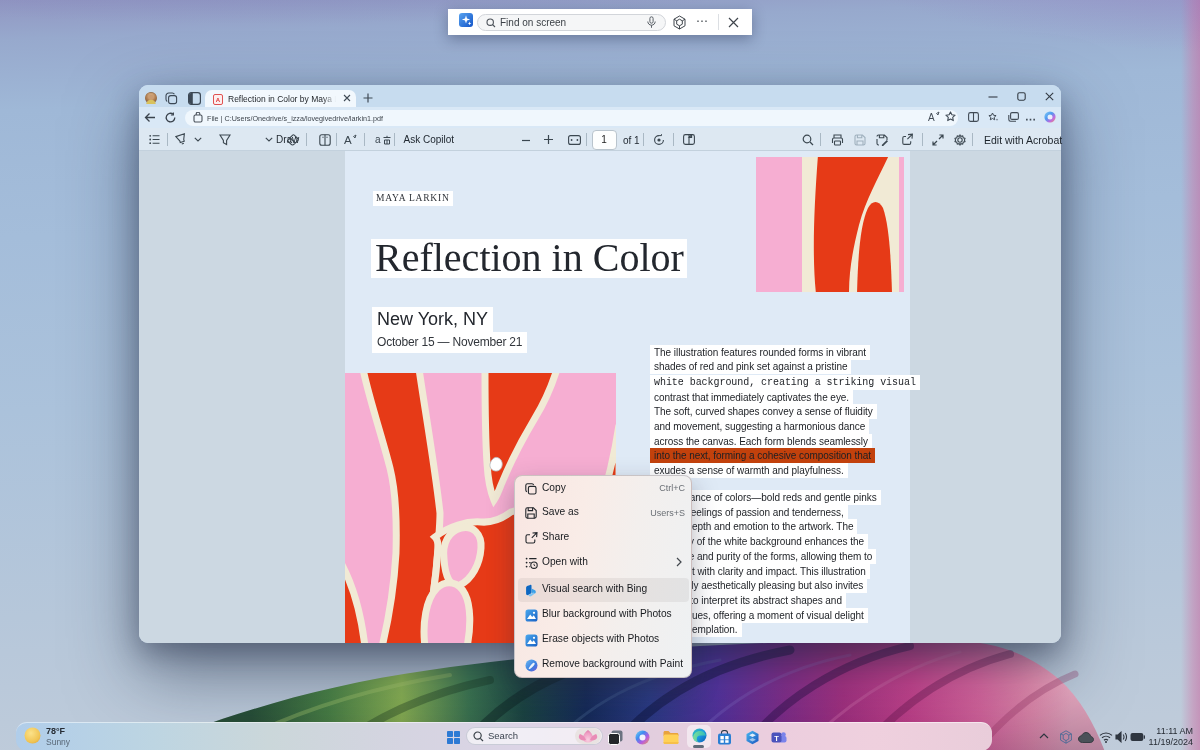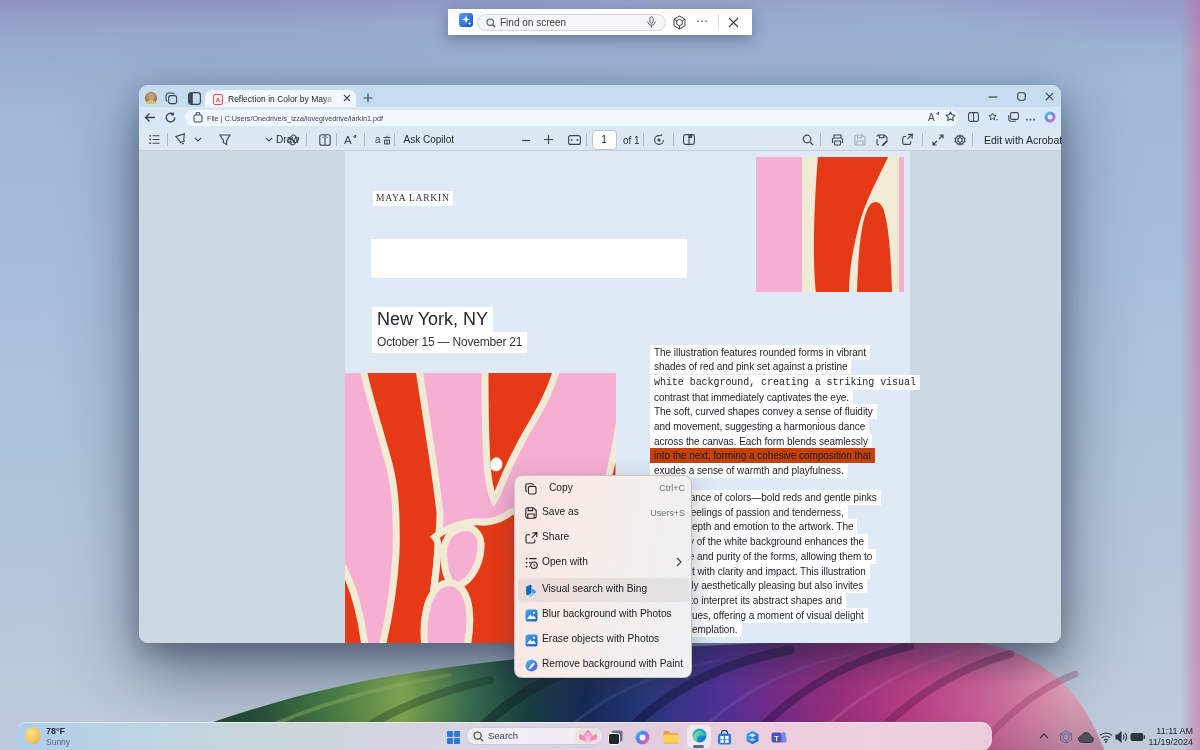--- a/index.html
+++ b/index.html
@@ -256,20 +256,21 @@
     <svg class="abs" style="left:815px;top:48.5px" width="12" height="12" viewBox="0 0 12 12" fill="none" stroke="#3b4750" stroke-width="1.1">
       <circle cx="6" cy="6" r="2.2"></circle>
       <path d="M6,1 L6.8,2.4 L8.7,2 L9.3,3.8 L11,4.4 L10.4,6 L11,7.6 L9.3,8.2 L8.7,10 L6.8,9.6 L6,11 L5.2,9.6 L3.3,10 L2.7,8.2 L1,7.6 L1.6,6 L1,4.4 L2.7,3.8 L3.3,2 L5.2,2.4 Z"></path>
     </svg>
     <div class="abs" style="left:833.2px;top:48px;width:1px;height:13px;background:#a9b8c4;"></div>
     <div class="abs" style="left:845px;top:48.5px;font-size:10.5px;color:#1d242b;white-space:nowrap;">Edit with Acrobat</div>
 
     <div class="abs" style="left:234px;top:106px;height:15px;background:#fff;font-family:'Liberation Serif',serif;font-size:9.5px;
          letter-spacing:0.8px;color:#30343a;padding:0 3px;line-height:15px;">MAYA LARKIN</div>
     <div class="abs" style="left:232px;top:154px;width:316px;height:39px;background:#fff;"></div>
+    <div class="abs" style="left:236px;top:152px;font-family:'Liberation Serif',serif;font-size:40px;line-height:41px;color:#23272e;">Reflection in Color</div>
     <div class="abs" style="left:233px;top:222px;height:25px;background:#fff;font-size:18px;color:#23272e;padding:0 5px;line-height:24px;">New York, NY</div>
     <div class="abs" style="left:233px;top:247px;height:21px;background:#fff;font-size:12px;letter-spacing:-0.2px;color:#32363c;padding:0 5px;line-height:20px;">October 15 — November 21</div>
 
     <svg class="abs" style="left:206px;top:288px;" width="271" height="270" viewBox="0 0 271 270">
       <rect x="0" y="0" width="271" height="270" fill="#f6aed2"></rect>
       <g stroke="#f1ead5" stroke-width="7" fill="#e63a17">
         <path d="M18,-4 C24,25 36,60 45,95 C50,115 52,145 51,180 C49,215 44,245 37,274 L79,274 C86,240 91,205 93,175 C94,160 95,150 95,140 C90,95 82,50 74,-4 Z"></path>
         <path d="M140,-4 C140,30 140,60 142,90 C143,108 146,120 149,127 C151,124 153,120 156,112 C165,90 178,65 190,45 C198,32 206,15 212,-4 Z"></path>
         <path d="M274,52 C268,92 257,132 243,167 C228,203 203,242 170,274 L274,274 Z"></path>
         <path d="M90,164 C104,153 122,148 136,149 C148,150 158,145 166,139 C190,131 230,125 274,123 L274,274 L79,274 C86,240 91,205 93,177 C93.5,170 92,166 90,164 Z"></path>
@@ -320,21 +321,21 @@
   </svg>
 
   <div class="abs" id="menu" style="left:514px;top:475px;width:178px;height:203px;border-radius:8px;
        background:linear-gradient(100deg,#f8e6e2 0%,#f9ece7 35%,#f3efed 62%,#eef1f3 100%);
        border:1px solid rgba(140,130,135,.4);box-shadow:0 10px 26px rgba(40,40,60,.35);box-sizing:border-box;">
     <div class="abs" style="left:3px;top:102px;width:171px;height:24px;background:rgba(96,84,84,.09);border-radius:4px;"></div>
     <svg class="abs" style="left:10px;top:6.5px" width="12" height="12" viewBox="0 0 12 12" fill="none" stroke="#22262b" stroke-width="1.1">
       <rect x="3.4" y="3.4" width="7.6" height="7.6" rx="1.6"></rect>
         <path d="M8.6,2 C8.4,1.2 7.8,0.8 7,0.8 L2.6,0.8 C1.6,0.8 0.8,1.6 0.8,2.6 L0.8,7 C0.8,7.8 1.2,8.4 2,8.6"></path>
     </svg>
-    <div class="abs" style="left:34px;top:5.5px;font-size:10.2px;color:#181b1f;white-space:nowrap;">Copy</div>
+    <div class="abs" style="left:27px;top:5.5px;font-size:10.2px;color:#181b1f;white-space:nowrap;">Copy</div>
     <div class="abs" style="left:0;top:7px;width:170px;text-align:right;font-size:9px;color:#6a6f75;">Ctrl+C</div>
     <svg class="abs" style="left:10px;top:31px" width="12" height="12" viewBox="0 0 12 12" fill="none" stroke="#22262b" stroke-width="1.1">
       <path d="M0.8,2.4 C0.8,1.5 1.5,0.8 2.4,0.8 L8.4,0.8 L11.2,3.6 L11.2,9.6 C11.2,10.5 10.5,11.2 9.6,11.2 L2.4,11.2 C1.5,11.2 0.8,10.5 0.8,9.6 Z"></path>
       <path d="M3.2,0.8 L3.2,3.6 L7.6,3.6 L7.6,0.8 M2.8,11.2 L2.8,7 L9.2,7 L9.2,11.2"></path>
     </svg>
     <div class="abs" style="left:27px;top:30px;font-size:10.2px;color:#181b1f;white-space:nowrap;">Save as</div>
     <div class="abs" style="left:0;top:31.5px;width:170px;text-align:right;font-size:9px;color:#6a6f75;">Users+S</div>
     <svg class="abs" style="left:10px;top:55.5px" width="13" height="12" viewBox="0 0 13 12" fill="none" stroke="#22262b" stroke-width="1.1">
       <path d="M5,2.8 L2.6,2.8 C1.7,2.8 1,3.5 1,4.4 L1,9.4 C1,10.3 1.7,11 2.6,11 L8.2,11 C9.1,11 9.8,10.3 9.8,9.4 L9.8,7.6"></path>
       <path d="M7.5,1 L12,0.6 L11.6,5.1 M12,0.6 L6.8,5.8"></path>

